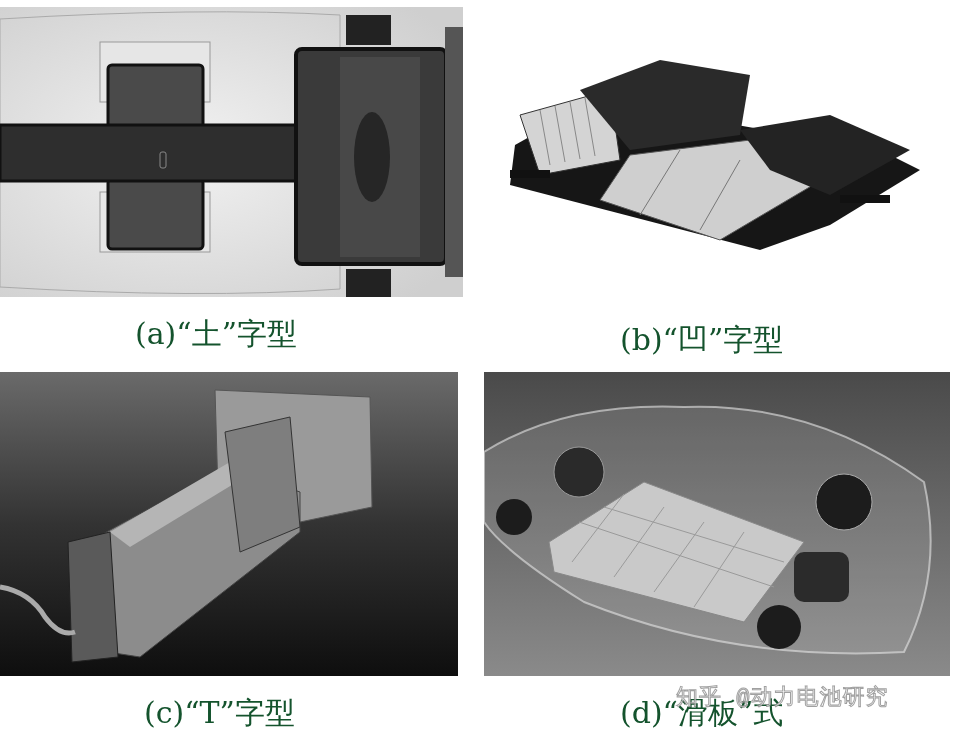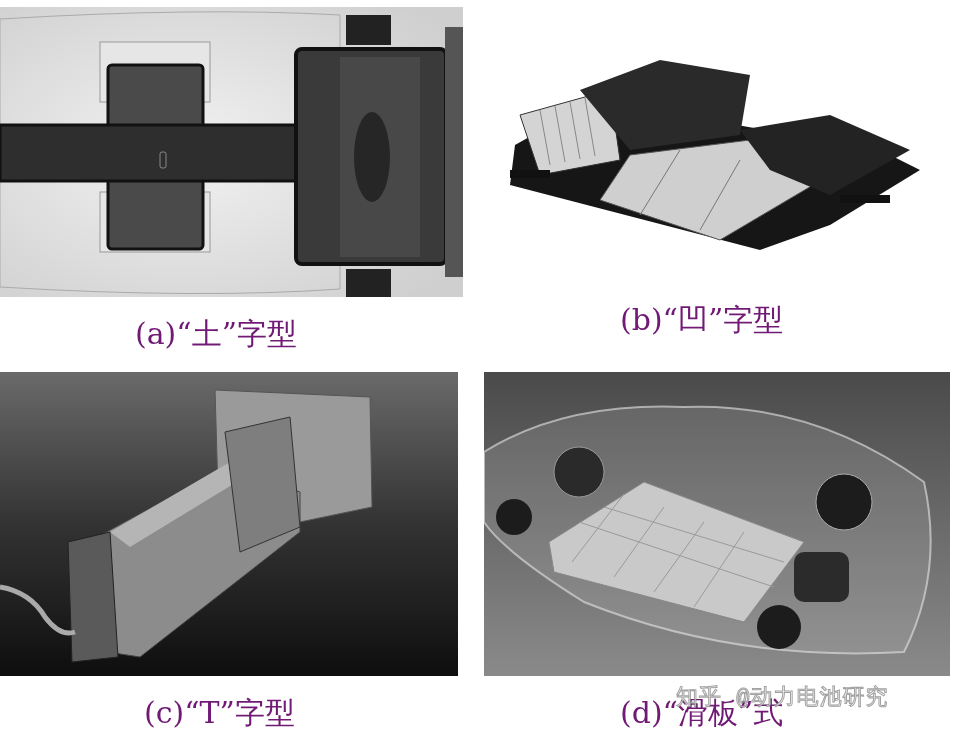--- a/index.html
+++ b/index.html
@@ -1,18 +1,18 @@
 <!DOCTYPE html>
 <html><head>
 <meta charset="utf-8">
 <style>
   html, body { margin:0; padding:0; background:#ffffff; }
   body { width:963px; height:740px; position:relative; overflow:hidden; font-family:"DejaVu Serif", serif; }
   .panel { position:absolute; overflow:hidden; }
-  .caption { position:absolute; font-family:"DejaVu Serif", serif; font-size:30px; color:#701a75; white-space:nowrap; }
+  .caption { position:absolute; font-family:"DejaVu Serif", serif; font-size:30px; color:#14532d; white-space:nowrap; }
   .watermark { position:absolute; font-family:Liberation Mono, monospace; font-size:22px; color:rgba(255,255,255,0.75);
     -webkit-text-stroke:1px rgba(120,120,120,0.7); white-space:nowrap; letter-spacing:1px; }
 </style>
 </head>
 <body>
 
 <div class="panel" style="left:0;top:7px;width:463px;height:290px;background:#dcdcdc;">
   <svg width="463" height="290" viewBox="0 0 463 290">
     <defs>
       <radialGradient id="ga" cx="0.4" cy="0.5" r="0.7">
@@ -97,17 +97,17 @@
     </g>
     <circle cx="30" cy="145" r="18" fill="#1c1c1c"></circle>
     <circle cx="95" cy="100" r="25" fill="#2a2a2a" stroke="#999"></circle>
     <circle cx="360" cy="130" r="28" fill="#1c1c1c" stroke="#aaa"></circle>
     <circle cx="295" cy="255" r="22" fill="#1c1c1c"></circle>
     <rect x="310" y="180" width="55" height="50" rx="10" fill="#2b2b2b"></rect>
   </svg>
 </div>
 
 <div class="caption" style="left:135px;top:314px;">(a)“土”字型</div>
-<div class="caption" style="left:620px;top:300px;text-align:right;">(b)“凹”字型</div>
+<div class="caption" style="left:620px;top:320px;text-align:right;">(b)“凹”字型</div>
 <div class="caption" style="left:144px;top:693px;">(c)“T”字型</div>
 <div class="caption" style="left:620px;top:693px;">(d)“滑板”式</div>
 
 <div class="watermark" style="left:676px;top:682px;">知乎 @动力电池研究</div>
 
 </body></html>

